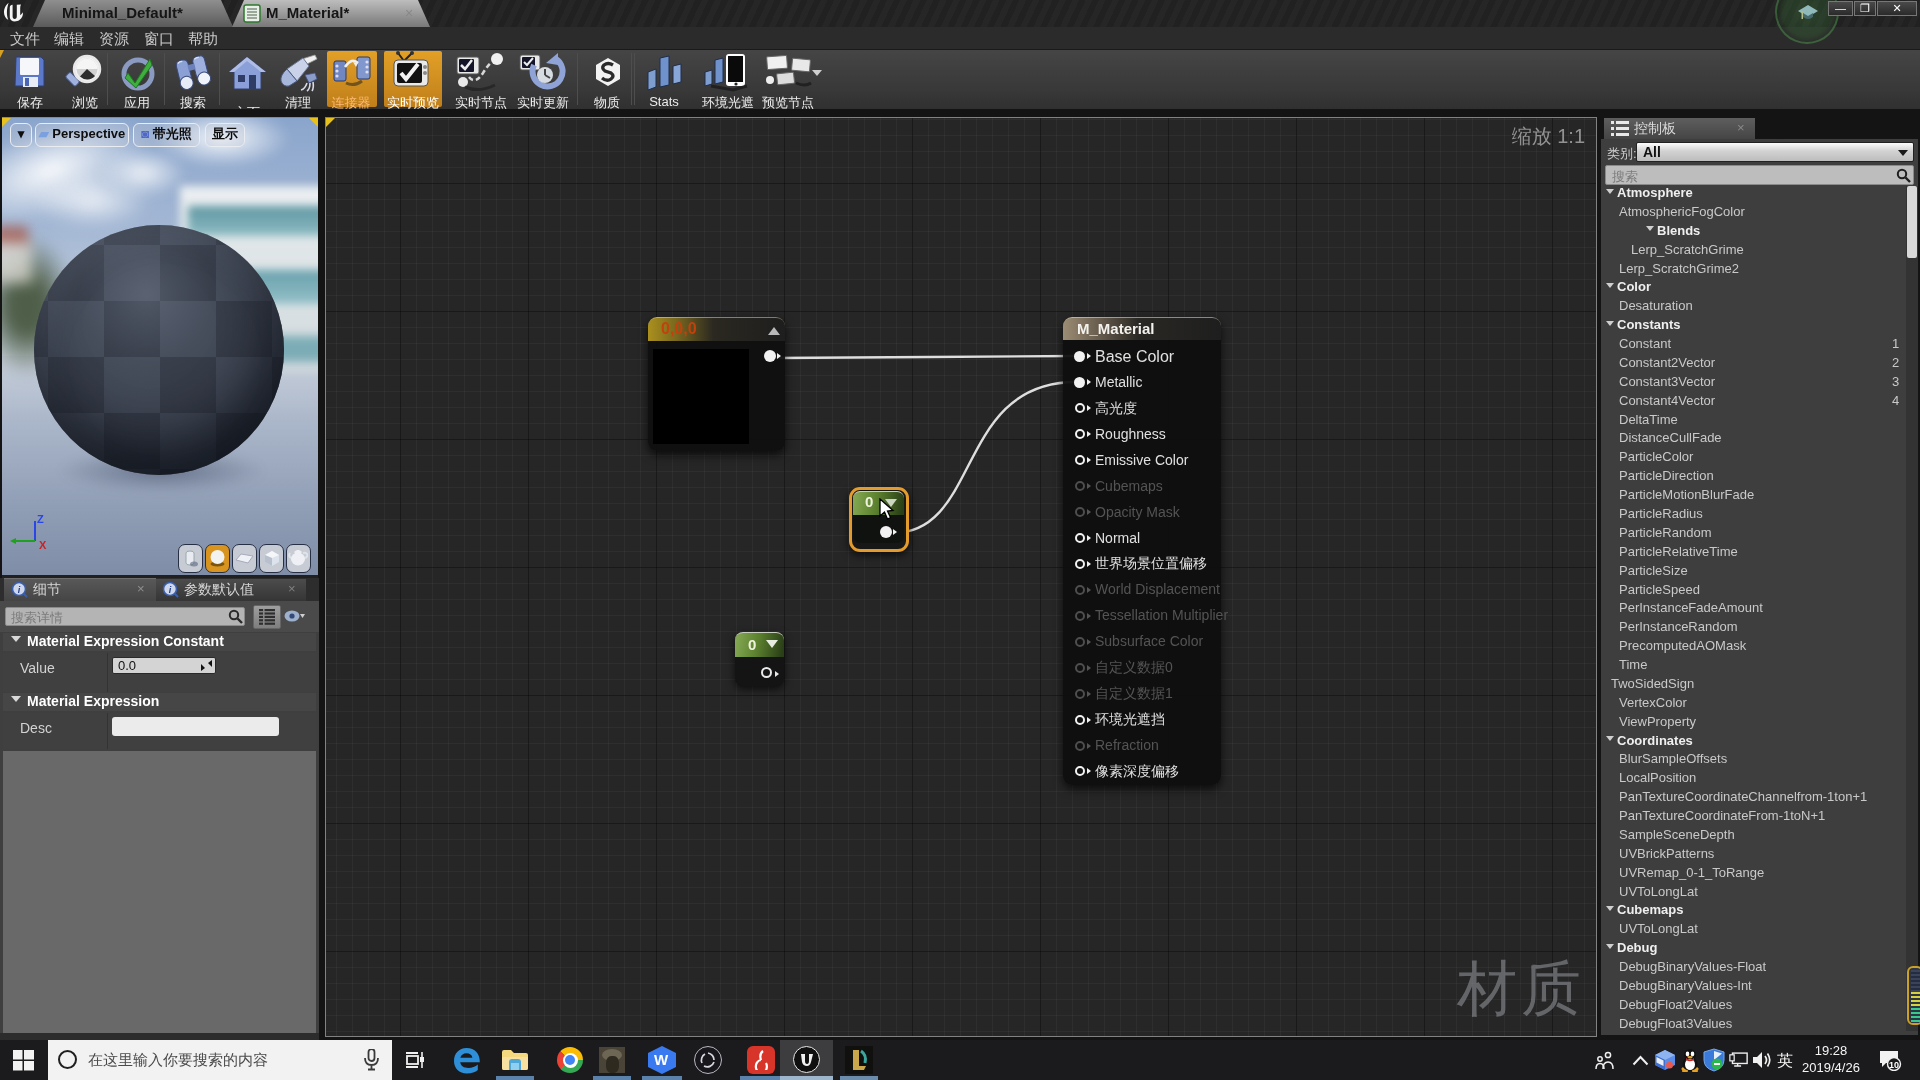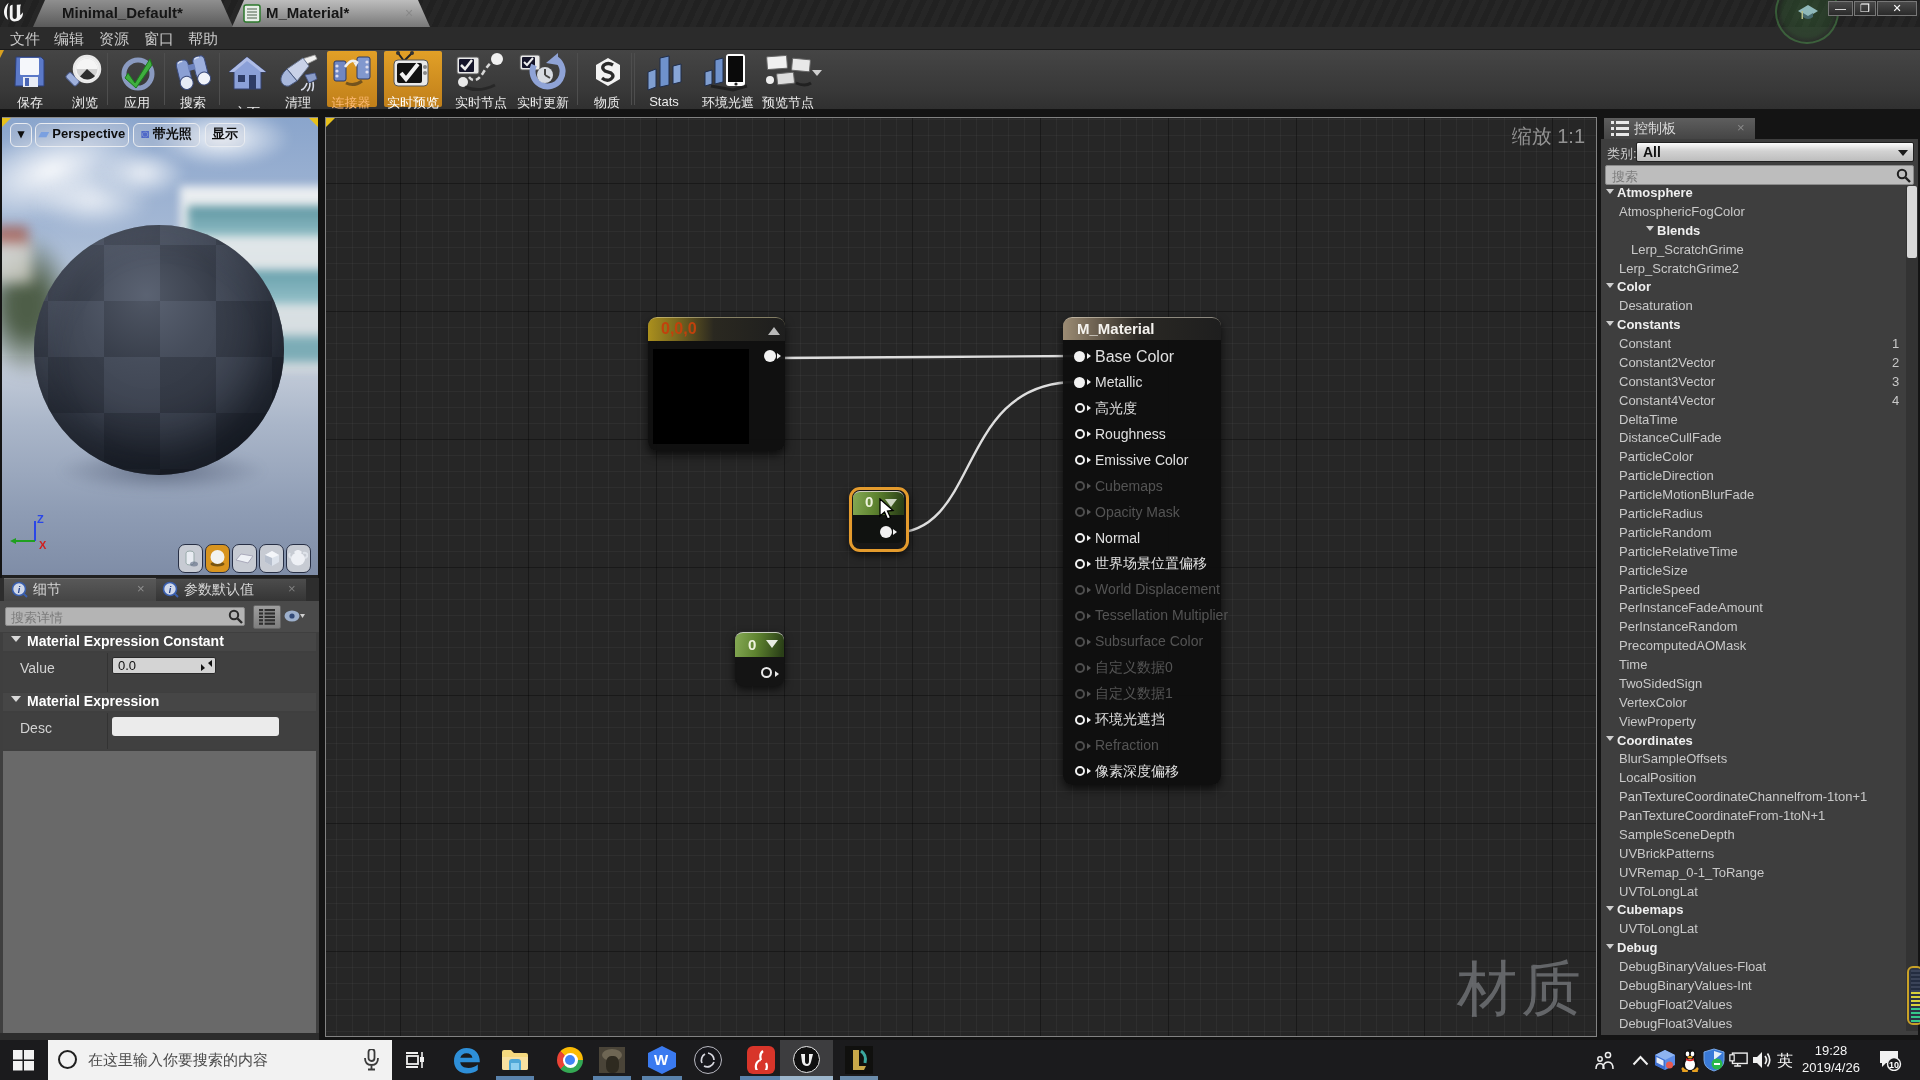--- a/index.html
+++ b/index.html
@@ -543,21 +543,21 @@
   <div class="abs palrow" style="top:346.1px; padding-left:18px;">ParticleMotionBlurFade</div>
   <div class="abs palrow" style="top:365.0px; padding-left:18px;">ParticleRadius</div>
   <div class="abs palrow" style="top:383.8px; padding-left:18px;">ParticleRandom</div>
   <div class="abs palrow" style="top:402.7px; padding-left:18px;">ParticleRelativeTime</div>
   <div class="abs palrow" style="top:421.6px; padding-left:18px;">ParticleSize</div>
   <div class="abs palrow" style="top:440.5px; padding-left:18px;">ParticleSpeed</div>
   <div class="abs palrow" style="top:459.4px; padding-left:18px;">PerInstanceFadeAmount</div>
   <div class="abs palrow" style="top:478.2px; padding-left:18px;">PerInstanceRandom</div>
   <div class="abs palrow" style="top:497.1px; padding-left:18px;">PrecomputedAOMask</div>
   <div class="abs palrow" style="top:516.0px; padding-left:18px;">Time</div>
-  <div class="abs palrow" style="top:534.9px; padding-left:18px;">TwoSidedSign</div>
+  <div class="abs palrow" style="top:534.9px; padding-left:10px;">TwoSidedSign</div>
   <div class="abs palrow" style="top:553.8px; padding-left:18px;">VertexColor</div>
   <div class="abs palrow" style="top:572.6px; padding-left:18px;">ViewProperty</div>
   <div class="abs palrow palhead" style="top:591.5px;"><span style="display:inline-block; width:0; height:0; border:4px solid transparent; border-top:5px solid #cfcfcf; margin:0 3px 1px 5px; vertical-align:middle;"></span>Coordinates</div>
   <div class="abs palrow" style="top:610.4px; padding-left:18px;">BlurSampleOffsets</div>
   <div class="abs palrow" style="top:629.3px; padding-left:18px;">LocalPosition</div>
   <div class="abs palrow" style="top:648.2px; padding-left:18px;">PanTextureCoordinateChannelfrom-1ton+1</div>
   <div class="abs palrow" style="top:667.0px; padding-left:18px;">PanTextureCoordinateFrom-1toN+1</div>
   <div class="abs palrow" style="top:685.9px; padding-left:18px;">SampleSceneDepth</div>
   <div class="abs palrow" style="top:704.8px; padding-left:18px;">UVBrickPatterns</div>
   <div class="abs palrow" style="top:723.7px; padding-left:18px;">UVRemap_0-1_ToRange</div>

